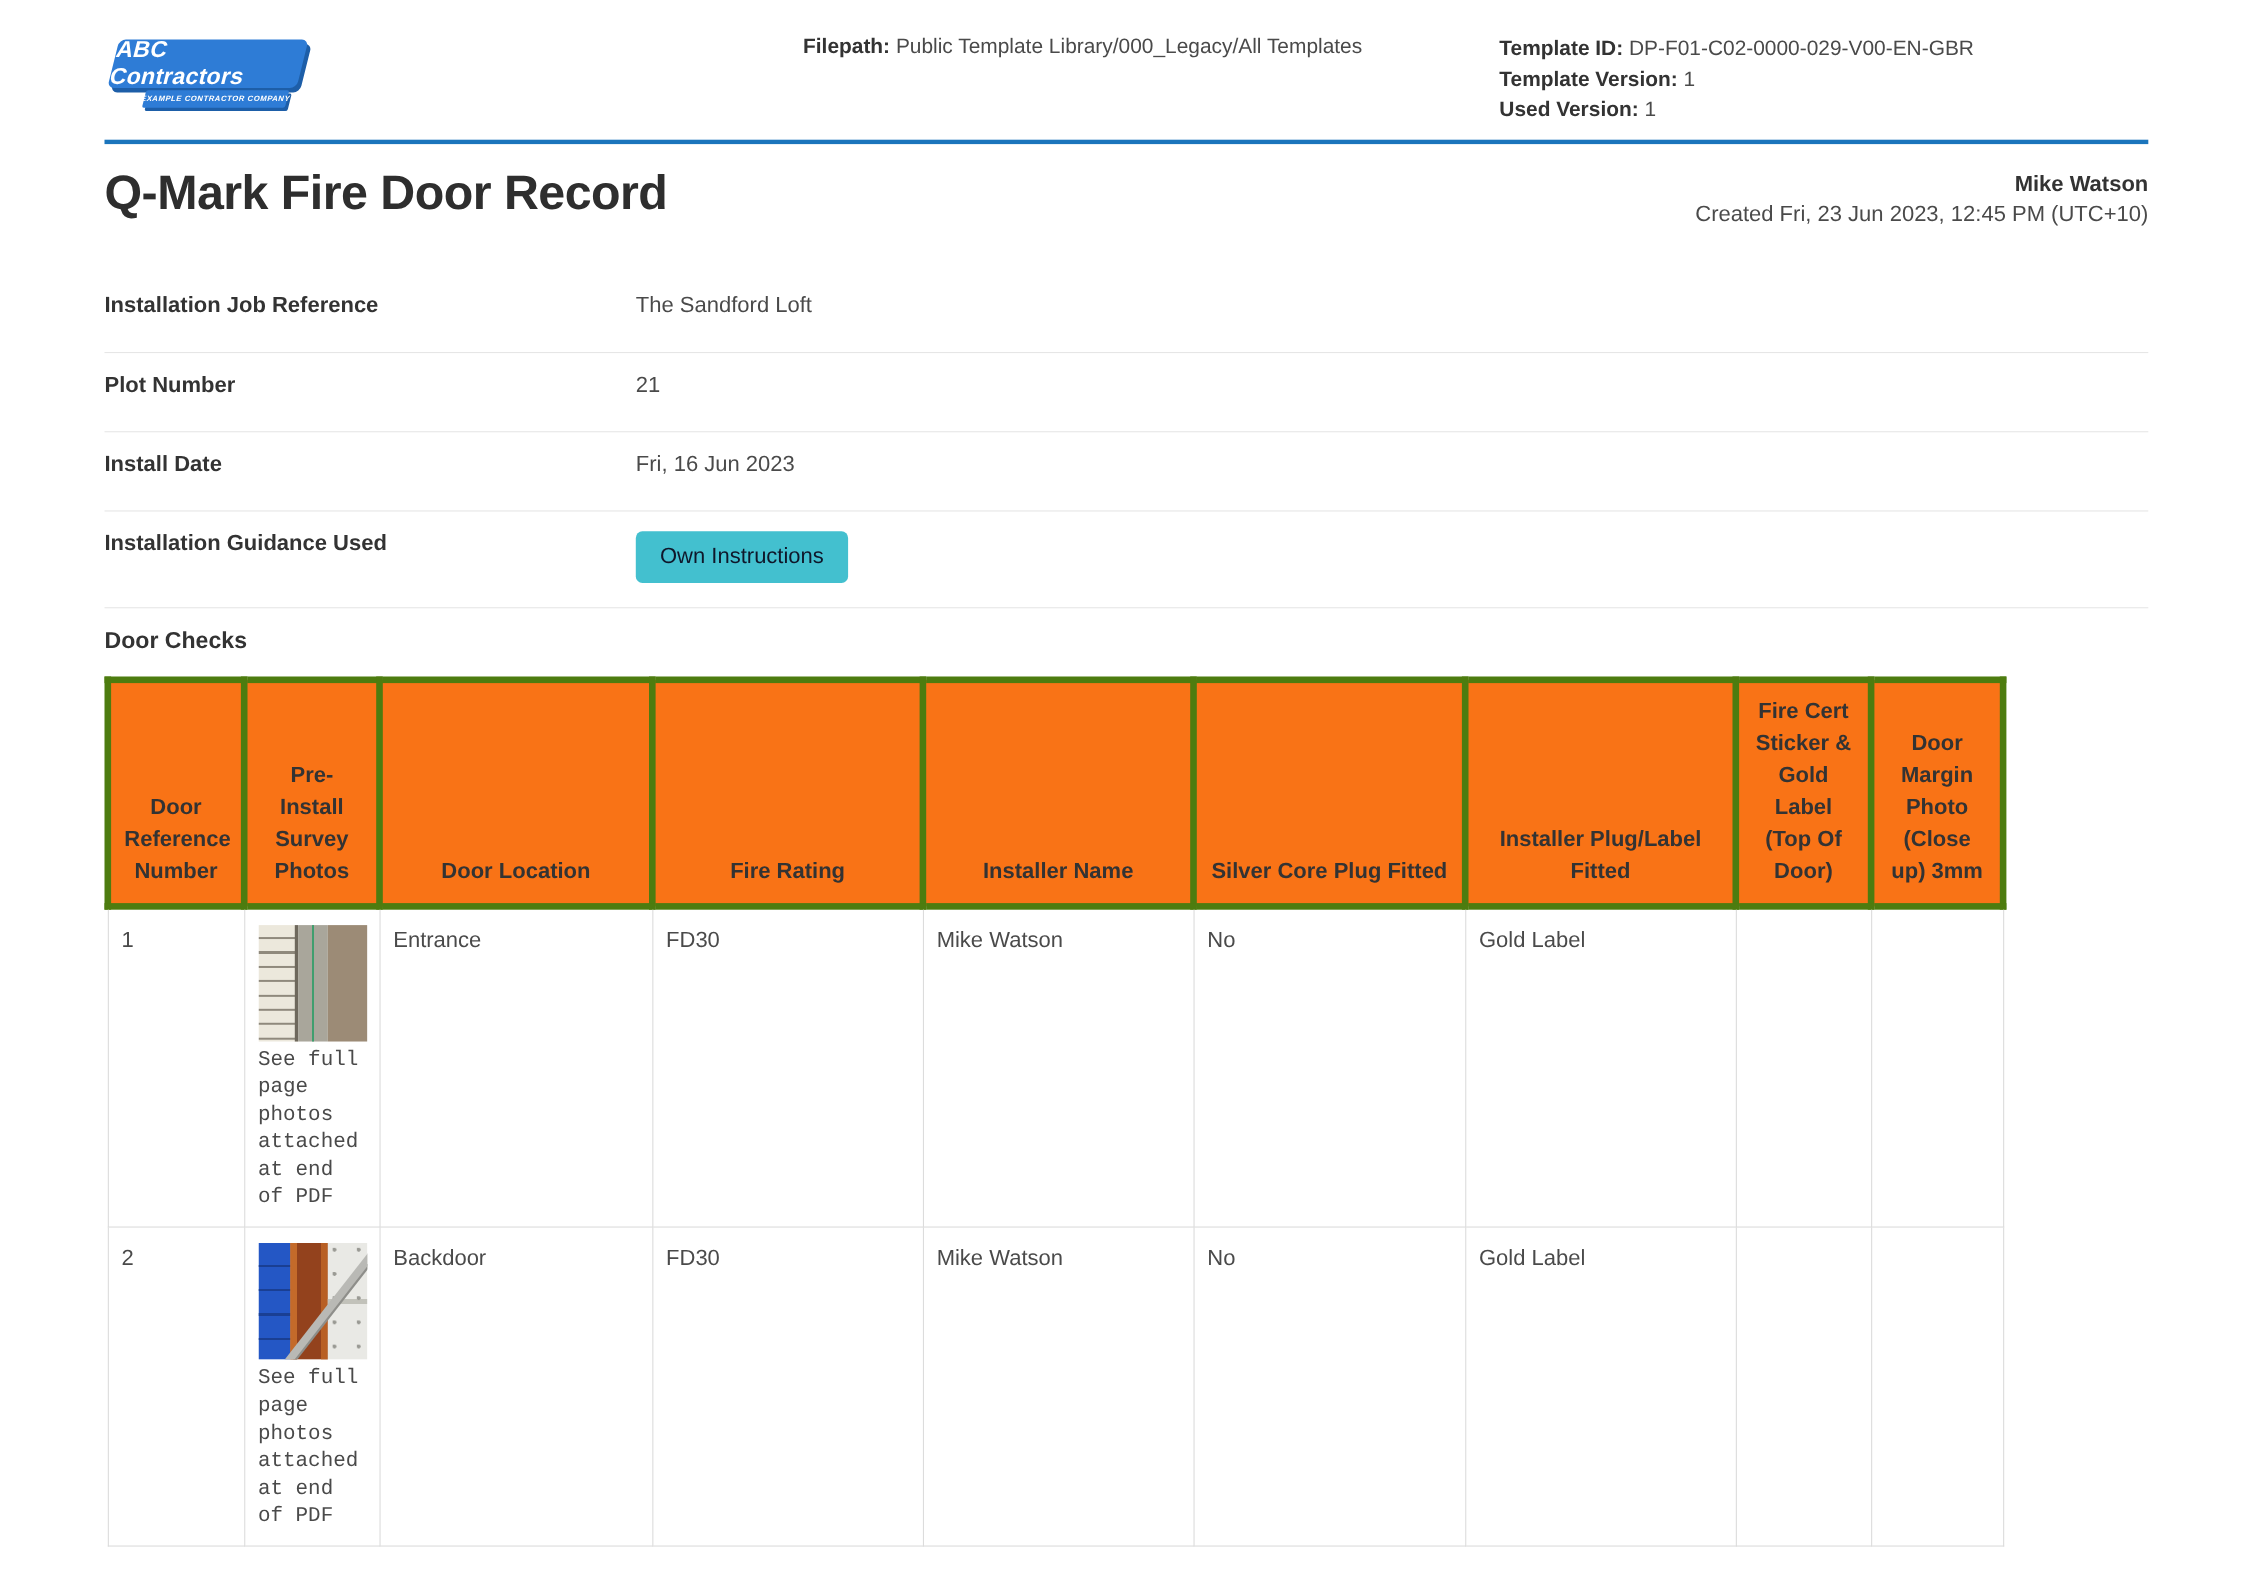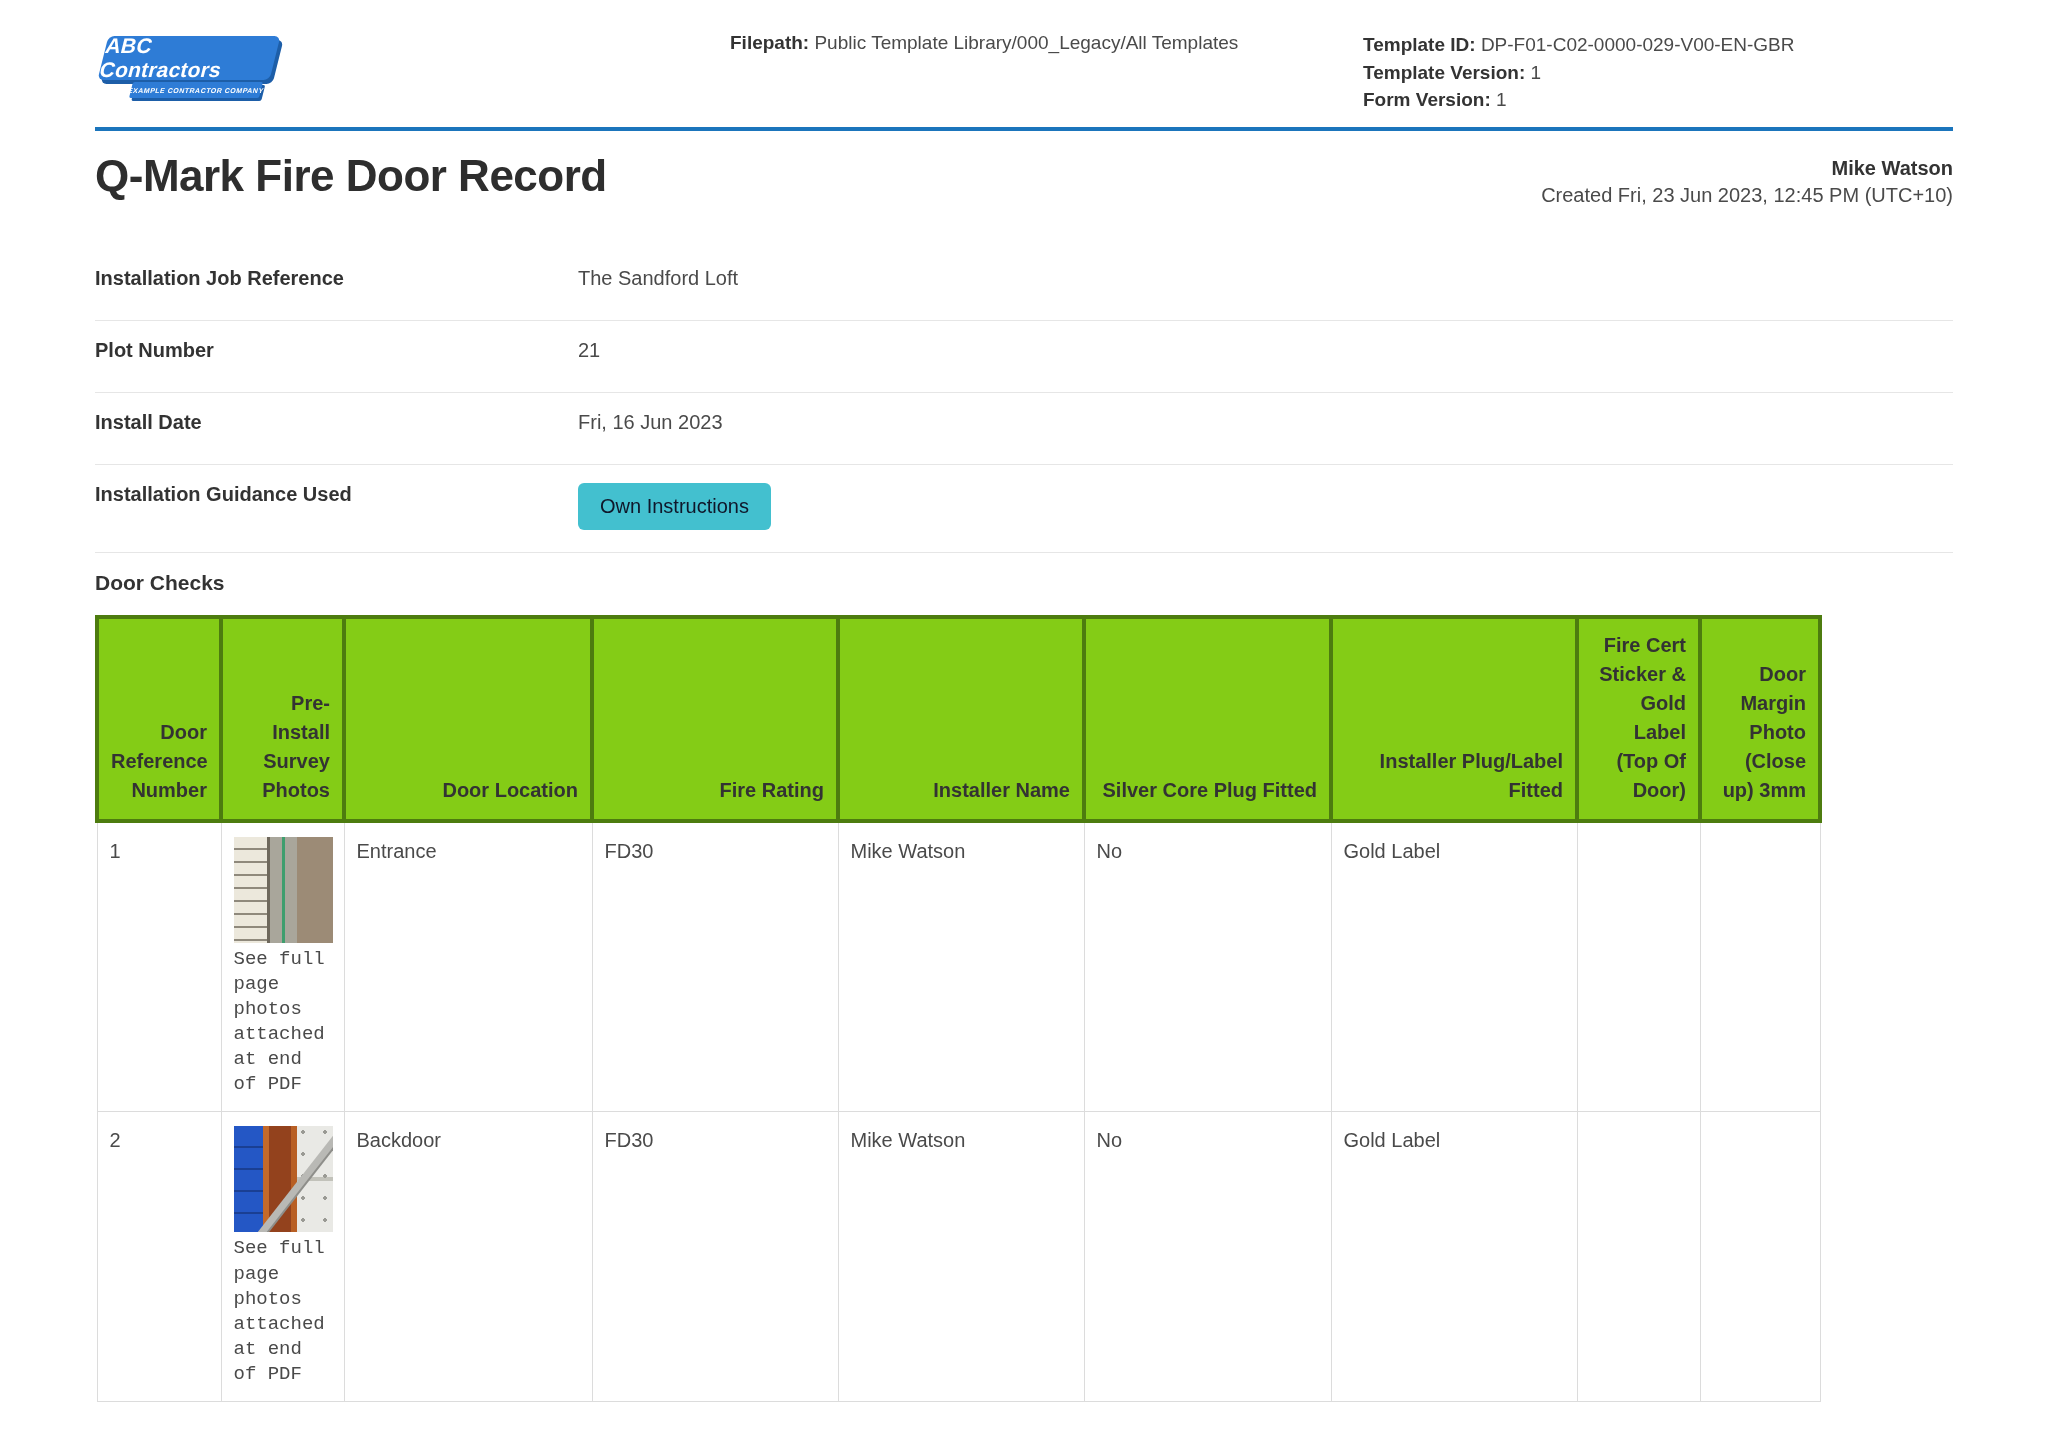--- a/index.html
+++ b/index.html
@@ -40,22 +40,22 @@
   .field-row:first-child { border-top:none; }
   .field-label { width:483px; font-weight:bold; font-size:20px; color:#333; flex-shrink:0; }
   .field-value { font-size:20px; color:#4a4a4a; }
   .chip { display:inline-block; background:#43c0cf; color:#0f172a; font-size:20px;
     padding:12px 22px; border-radius:6px; border:none; cursor:default; }
   .field-row.chip-row { padding-bottom:22px; }
 
   
   .section-heading { border-top:1px solid #e6e6e6; padding-top:18px; font-weight:bold; font-size:21px; color:#333; }
   table.door-table { border-collapse:collapse; margin-top:20px; width:1720px; table-layout:fixed; }
-  .door-table th { background:#84cc16; border:4px solid #4d7c0f; vertical-align:bottom;
-    text-align:right; font-size:20px; color:#333; padding:12px 12px 14px 12px; line-height:1.45;
+  .door-table th { background:#f97316; border:6px solid #4d7c0f; vertical-align:bottom;
+    text-align:center; font-size:20px; color:#333; padding:12px 12px 14px 12px; line-height:1.45;
     height:160px; font-weight:bold; }
   .door-table td { border:1px solid #dcdcdc; vertical-align:top; text-align:left;
     font-size:20px; color:#4a4a4a; padding:14px 12px; line-height:1.4; }
   .col-ref{width:124px;} .col-photo{width:123px;} .col-loc{width:248px;} .col-fire{width:246px;}
   .col-inst{width:246px;} .col-silver{width:247px;} .col-plug{width:246px;} .col-cert{width:123px;} .col-margin{width:120px;}
 
   .photo-box { width:99px; height:106px; position:relative; overflow:hidden; }
   .photo-caption { font-size:19px; color:#4a4a4a; line-height:1.32; margin-top:4px;font-family:Liberation Mono, monospace; }
 
   
@@ -94,21 +94,21 @@
         <span>ABC Contractors</span>
       </div>
       <div class="logo-sub">
         <span>EXAMPLE CONTRACTOR COMPANY</span>
       </div>
     </div>
     <div class="filepath"><b>Filepath:</b><span> Public Template Library/000_Legacy/All Templates</span></div>
     <div class="tpl-meta">
       <div class="row"><b>Template ID:</b><span> DP-F01-C02-0000-029-V00-EN-GBR</span></div>
       <div class="row"><b>Template Version:</b><span> 1</span></div>
-      <div class="row"><b>Form Version:</b><span> 1</span></div>
+      <div class="row"><b>Used Version:</b><span> 1</span></div>
     </div>
   </div>
   <hr class="blue-rule">
 
   <div class="title-row">
     <h1 class="doc-title">Q-Mark Fire Door Record</h1>
     <div class="created-block">
       <div class="author">Mike Watson</div>
       <div class="created">Created Fri, 23 Jun 2023, 12:45 PM (UTC+10)</div>
     </div>

